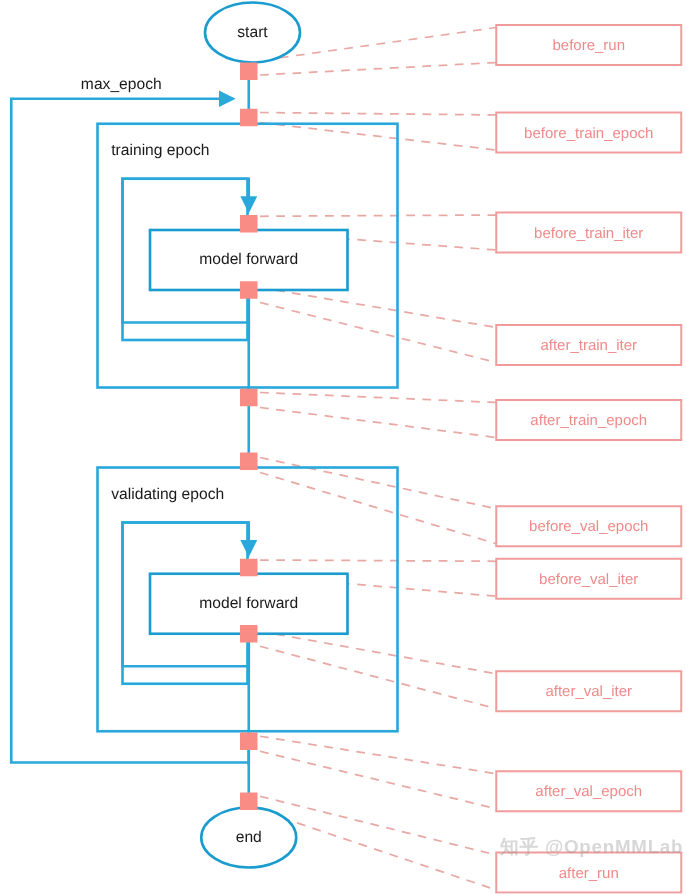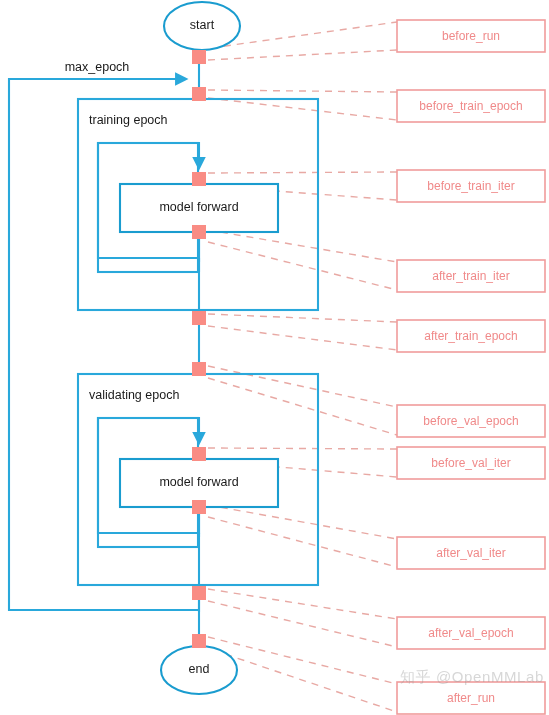--- a/index.html
+++ b/index.html
@@ -57,20 +57,21 @@
   }
   .watermark {
     position: absolute;
     font-family: "Liberation Sans", sans-serif;
     font-size: 15px;
     color: rgba(150,150,150,0.38);
     letter-spacing: 0.6px;
     white-space: nowrap;
     pointer-events: none;
     user-select: none;
+    font-weight: bold;
   }
 </style>
 </head>
 <body>
 
 <div id="diagram-root">
 
   <svg class="diagram" viewBox="0 0 549 715">
     <defs>
       <marker id="arrow-blue" markerWidth="9" markerHeight="9" refX="5.2" refY="3.2" orient="auto" markerUnits="strokeWidth">

